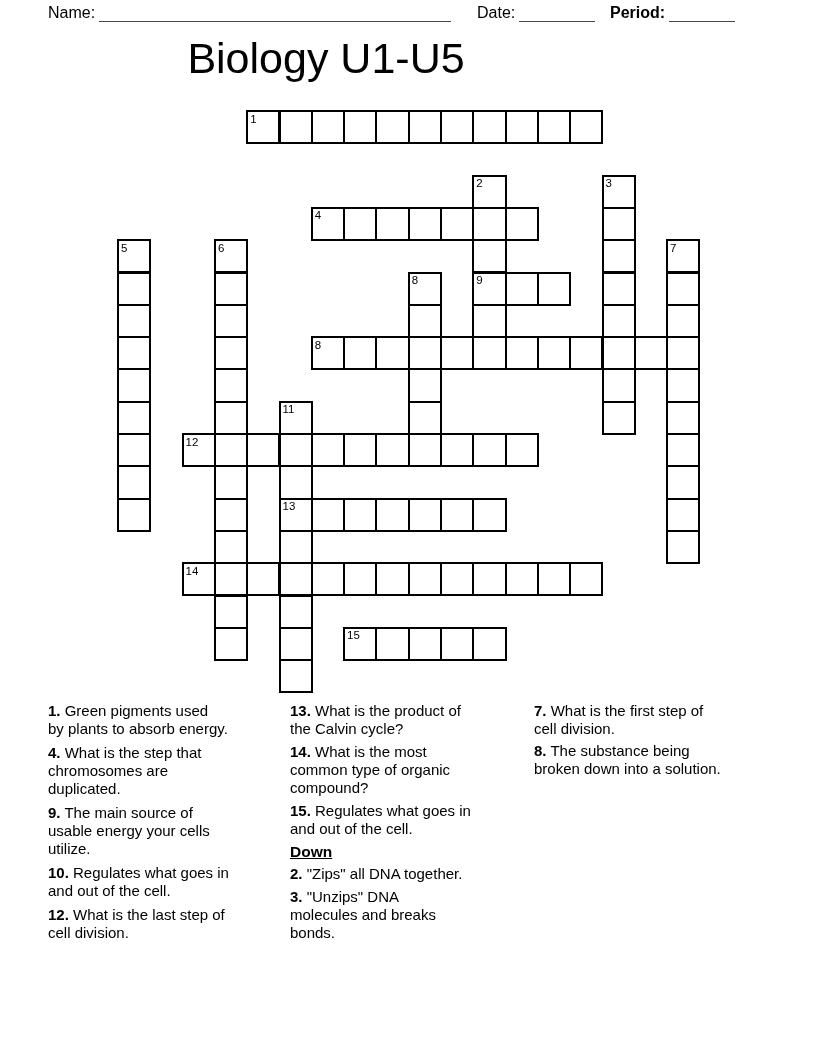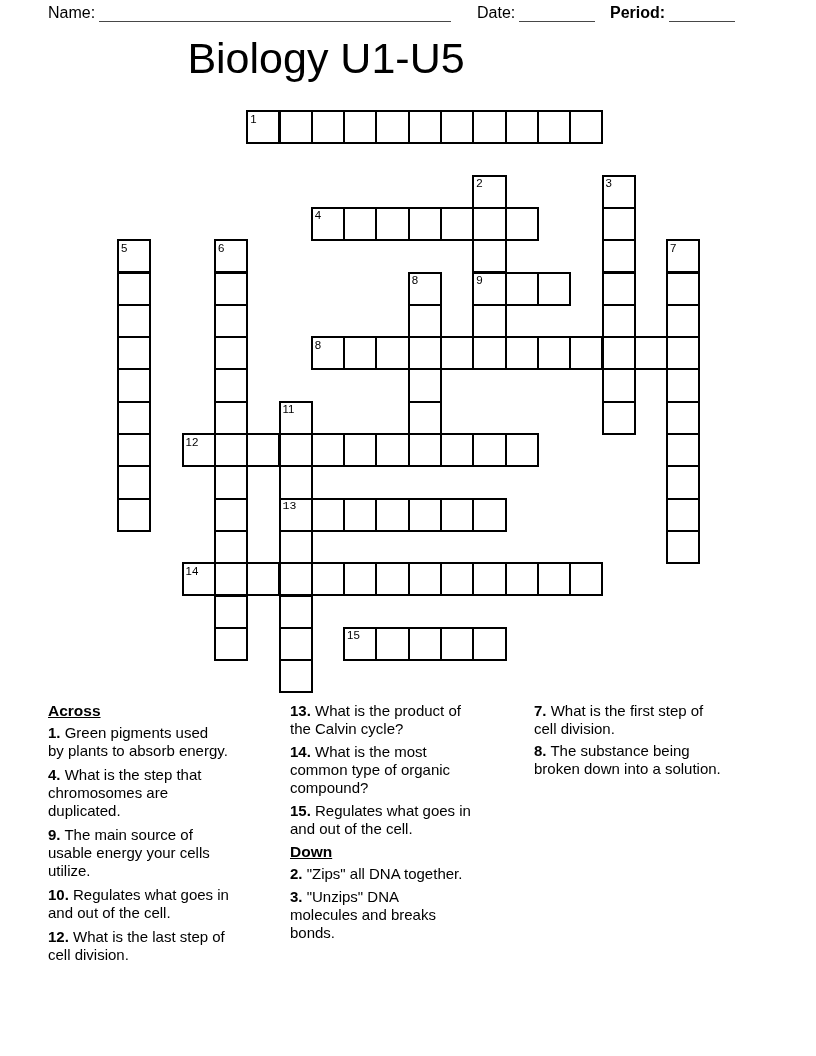--- a/index.html
+++ b/index.html
@@ -156,21 +156,21 @@
       <div class="cell" style="left: 440px; top: 336.1px;"></div>
       <div class="cell" style="left: 504.6px; top: 336.1px;"></div>
       <div class="cell" style="left: 536.9px; top: 336.1px;"></div>
       <div class="cell" style="left: 569.2px; top: 336.1px;"></div>
       <div class="cell" style="left: 633.8px; top: 336.1px;"></div>
       <div class="cell" style="left: 278.5px; top: 400.7px;">
         <span class="cellnum">11</span>
       </div>
       <div class="cell" style="left: 278.5px; top: 433px;"></div>
       <div class="cell" style="left: 278.5px; top: 465.3px;"></div>
-      <div class="cell" style="left: 278.5px; top: 497.6px; font-family: Liberation Mono, monospace;">
+      <div class="cell" style="left: 278.5px; top: 497.6px;">
         <span class="cellnum">13</span>
       </div>
       <div class="cell" style="left: 278.5px; top: 529.9px;"></div>
       <div class="cell" style="left: 278.5px; top: 562.2px;"></div>
       <div class="cell" style="left: 278.5px; top: 594.5px;"></div>
       <div class="cell" style="left: 278.5px; top: 626.8px;"></div>
       <div class="cell" style="left: 278.5px; top: 659.1px;"></div>
       <div class="cell" style="left: 181.6px; top: 433px;">
         <span class="cellnum">12</span>
       </div>
@@ -204,21 +204,20 @@
         <span class="cellnum">15</span>
       </div>
       <div class="cell" style="left: 375.4px; top: 626.8px;"></div>
       <div class="cell" style="left: 407.7px; top: 626.8px;"></div>
       <div class="cell" style="left: 440px; top: 626.8px;"></div>
       <div class="cell" style="left: 472.3px; top: 626.8px;"></div>
     </div>
 
   <div class="clues-section">
     <div class="clues-col col-1">
-        <div class="clue-heading">Across</div>
         <div class="clue"><span class="num">1.</span><span class="txt"> Green pigments used
 by plants to absorb energy.</span></div>
         <div class="clue"><span class="num">4.</span><span class="txt"> What is the step that
 chromosomes are
 duplicated.</span></div>
         <div class="clue"><span class="num">9.</span><span class="txt"> The main source of
 usable energy your cells
 utilize.</span></div>
         <div class="clue"><span class="num">10.</span><span class="txt"> Regulates what goes in
 and out of the cell.</span></div>

